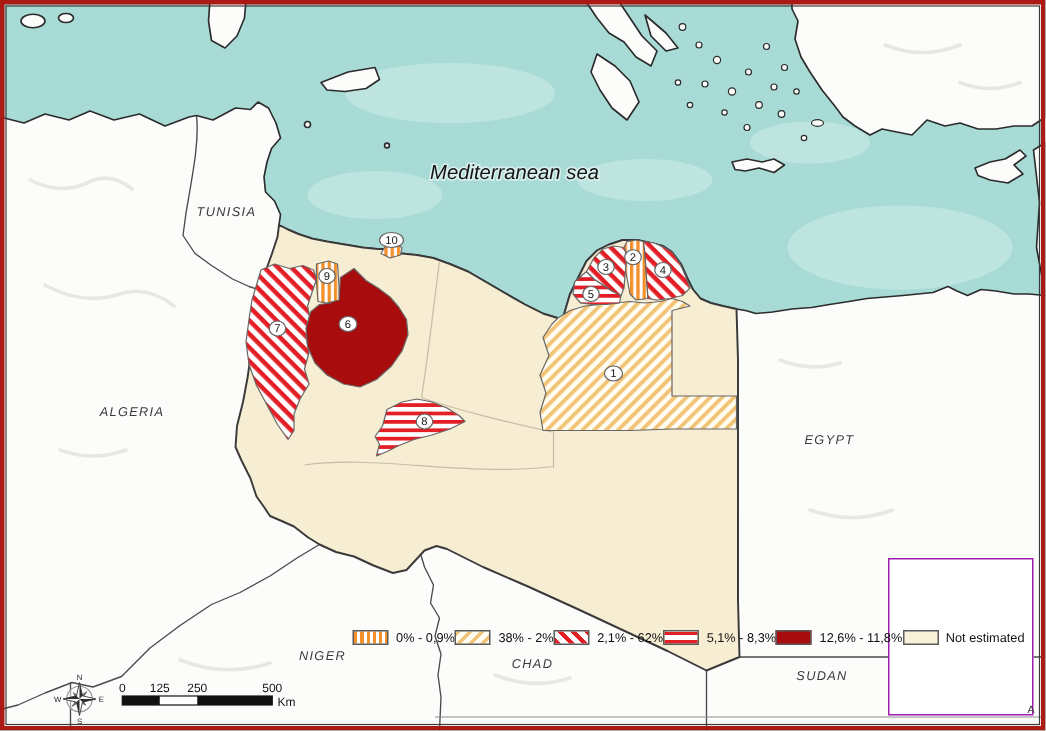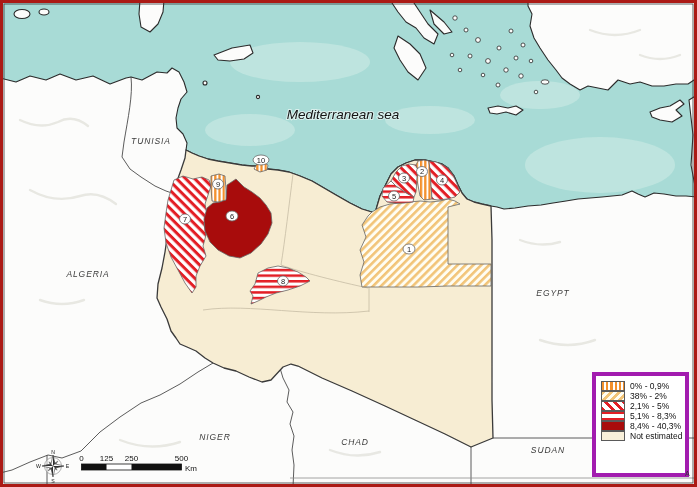--- a/index.html
+++ b/index.html
@@ -9,22 +9,22 @@
   svg text{font-family:"Liberation Sans",sans-serif;}
   .country-label{font-size:8.5px;font-style:italic;fill:#3b3b3b;letter-spacing:.9px;text-anchor:middle;}
   .sea-label{font-size:13.5px;font-style:italic;fill:#141414;text-anchor:middle;
              paint-order:stroke;stroke:#d9efec;stroke-width:2.2px;}
   .capsule-num{font-size:7.5px;fill:#1a1a1a;text-anchor:middle;}
   .scale-num{font-size:8px;fill:#111;text-anchor:middle;}
   .scale-unit{font-size:8px;fill:#111;}
   .compass-letter{font-size:5.2px;fill:#222;text-anchor:middle;}
   
   .legend{position:absolute;left:592px;top:372px;width:97px;height:105px;background:#fff;
-          border:4px solid #a21caf;box-sizing:border-box;padding:5px 5px;display:flex;
-          flex-direction:column;justify-content:flex-start;z-index:5;}
+          border:1px solid #a21caf;box-sizing:border-box;padding:5px 5px;display:flex;
+          justify-content:flex-end;z-index:5;}
   .legend-row{display:flex;align-items:center;gap:5px;}
   .sw{width:24px;height:10px;border:1px solid #5a5a5a;flex:none;box-sizing:border-box;}
   .p-ov{background:repeating-linear-gradient(90deg,#f3902c 0 2.2px,#ffffff 2.2px 4.2px);}
   .p-yd{background:repeating-linear-gradient(135deg,#f2c478 0 2.4px,#fffdf2 2.4px 5.6px);}
   .p-rd{background:repeating-linear-gradient(45deg,#e31e25 0 2.8px,#ffffff 2.8px 6.4px);}
   .p-rh{background:repeating-linear-gradient(180deg,#e31e25 0 2.4px,#ffffff 2.4px 5.6px);}
   .p-dr{background:#a80c0c;}
   .p-ne{background:#f9f0da;}
   .legend-label{font-size:8.5px;color:#111;white-space:nowrap;}
   .corner-note{position:absolute;left:685px;top:470px;font-size:7px;color:#333;z-index:6;}
@@ -227,29 +227,29 @@
   <div class="legend-row">
     <span class="sw p-ov"></span>
     <span class="legend-label">0% - 0,9%</span>
   </div>
   <div class="legend-row">
     <span class="sw p-yd"></span>
     <span class="legend-label">38% - 2%</span>
   </div>
   <div class="legend-row">
     <span class="sw p-rd"></span>
-    <span class="legend-label">2,1% - 5%</span>
+    <span class="legend-label">2,1% - 62%</span>
   </div>
   <div class="legend-row">
     <span class="sw p-rh"></span>
     <span class="legend-label">5,1% - 8,3%</span>
   </div>
   <div class="legend-row">
     <span class="sw p-dr"></span>
-    <span class="legend-label">8,4% - 40,3%</span>
+    <span class="legend-label">12,6% - 11,8%</span>
   </div>
   <div class="legend-row">
     <span class="sw p-ne"></span>
     <span class="legend-label">Not estimated</span>
   </div>
 </div>
 <span class="corner-note">A</span>
 </div>
 
 </body></html>

